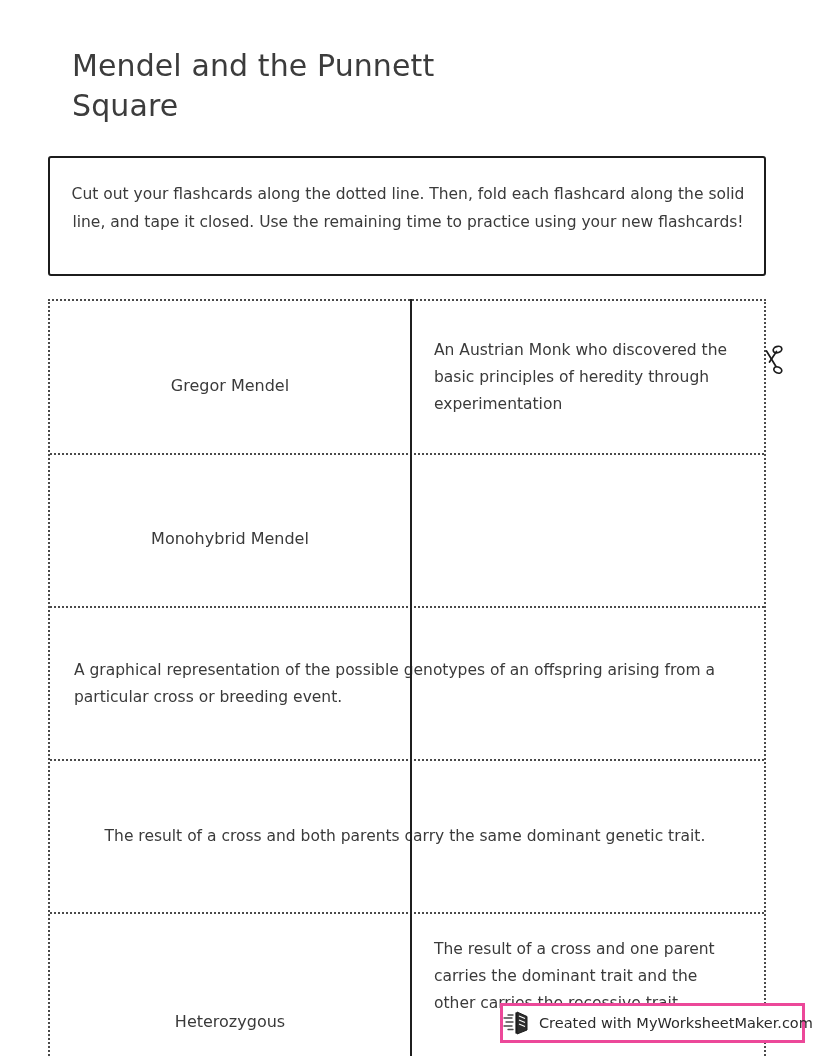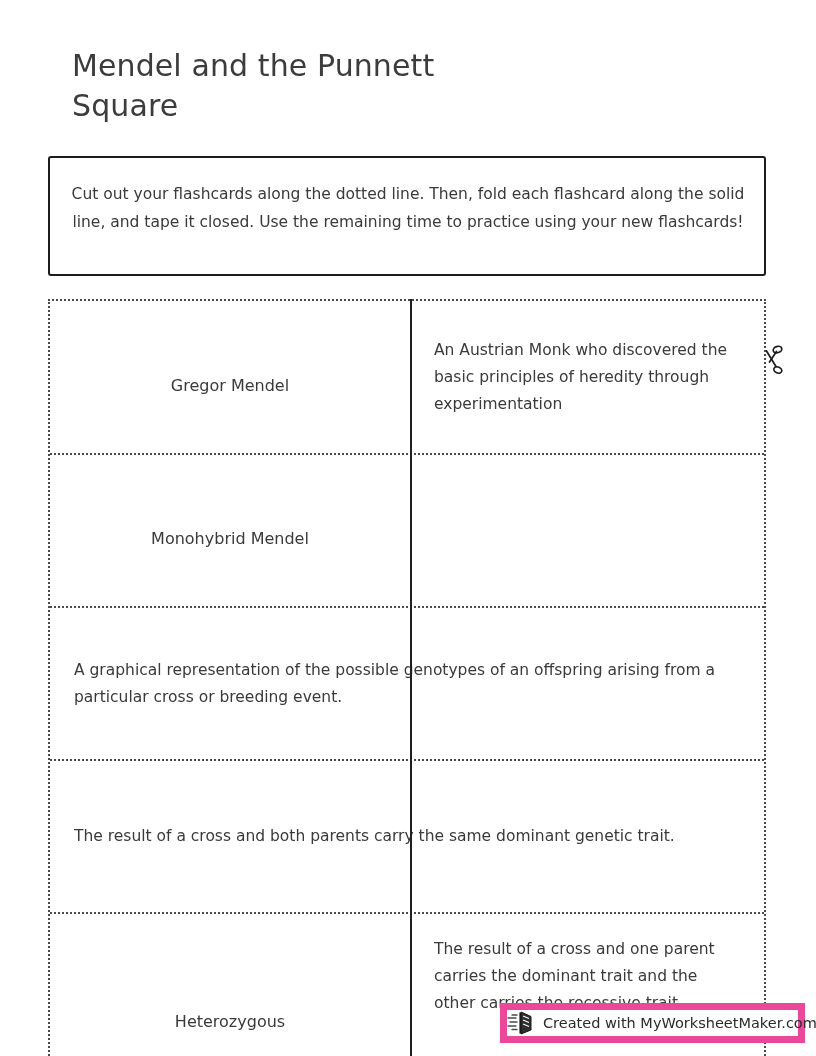--- a/index.html
+++ b/index.html
@@ -132,20 +132,21 @@
     text-align: center;
     line-height: 22px;
     margin-top: 17px;
   }
   .card-def {
     flex: 1 1 auto;
     box-sizing: border-box;
     display: flex;
     align-items: center;
     padding: 0 28px 0 24px;
+    justify-content: center;
   }
   .card-def span {
     font-size: 15.5px;
     line-height: 27px;
     color: #3a3a3a;
   }
   .card-row.r5 .card-def { align-items: flex-start; padding-top: 22px; }
   .card-row.r5 .card-term { align-items: flex-start; padding-top: 80px; }
 
   
@@ -169,21 +170,21 @@
   }
 
   
   .watermark {
     position: absolute;
     left: 500px;
     top: 1003px;
     width: 305px;
     height: 40px;
     background: #ffffff;
-    border: 7px solid #ec4899;
+    border: 3px solid #ec4899;
     box-sizing: border-box;
     display: flex;
     align-items: center;
     padding-left: 0;
   }
   .wm-icon {
     width: 30px;
     height: 26px;
     flex: 0 0 30px;
     margin-right: 6px;

